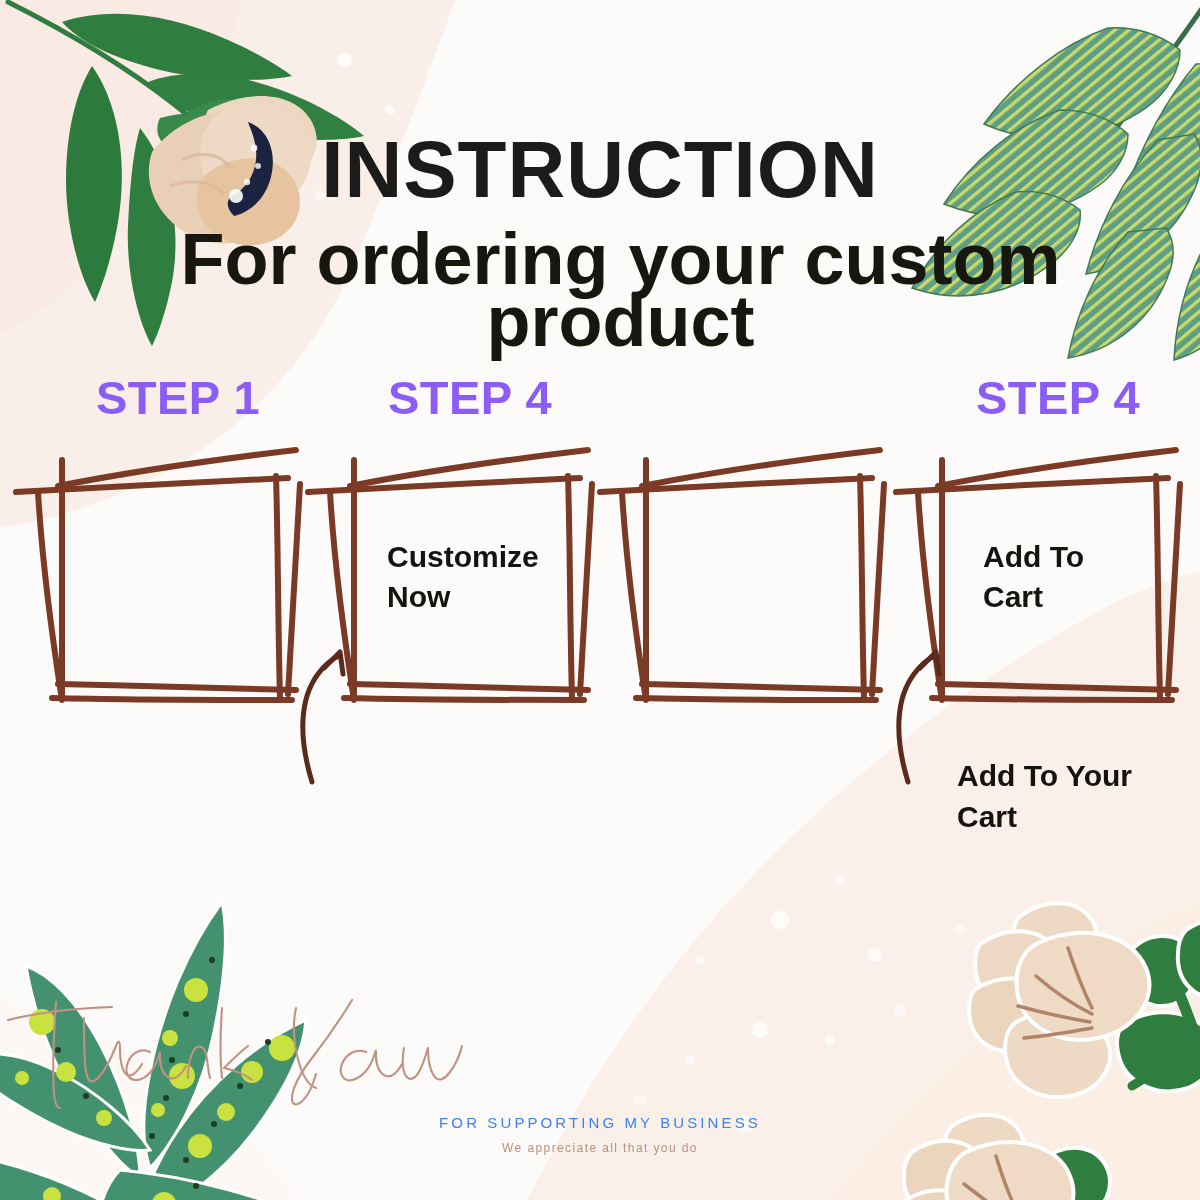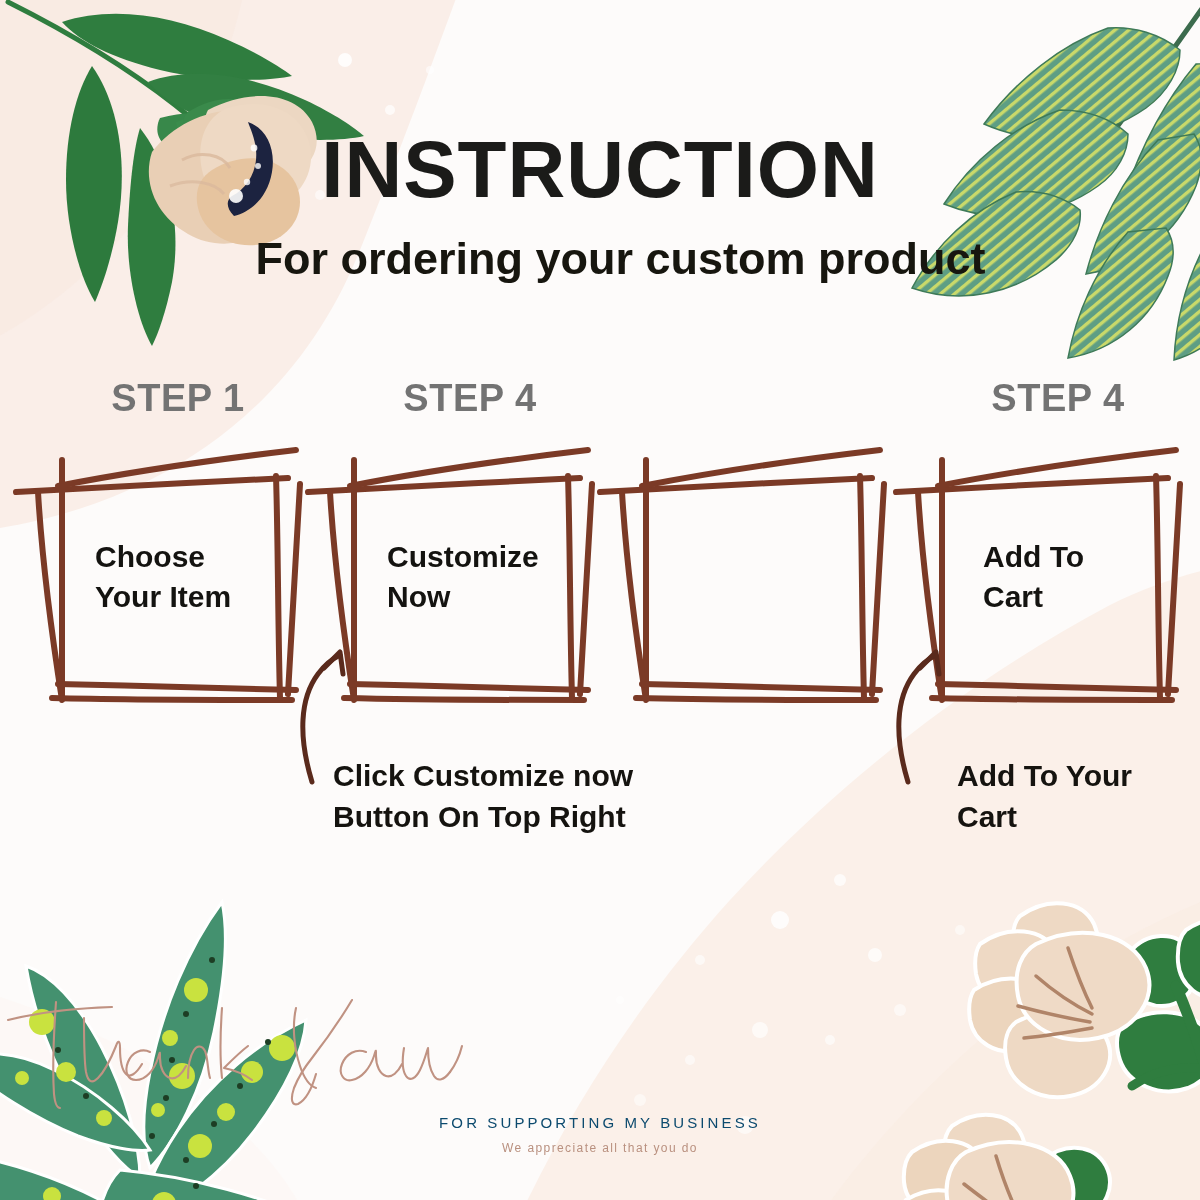--- a/index.html
+++ b/index.html
@@ -22,40 +22,40 @@
     text-align:center;
     font-size:80px;line-height:84px;
     font-weight:700;
     letter-spacing:1px;
     color:#1b1b19;
     font-family:"Liberation Sans", sans-serif;
   }
   .subtitle{
     position:absolute;left:0;right:0;top:228px;
     text-align:center;
-    font-size:45px;line-height:62px;
+    font-size:72px;line-height:62px;
     font-weight:700;
     color:#17160f;
     font-family:"Liberation Sans", sans-serif;
     padding-left:41px;
   }
 
   
   .steps{
     position:absolute;left:0;top:375px;width:1200px;height:340px;
   }
   .step{
     position:absolute;top:0;width:290px;height:340px;
   }
   .step-label{
     position:absolute;left:0;right:0;top:0;
     text-align:center;
-    font-size:38px;line-height:46px;
-    font-weight:700;
-    color:#737373;
+    font-size:47px;line-height:46px;
+    font-weight:700;
+    color:#8b5cf6;
     letter-spacing:0.5px;
   }
   .step-box{
     position:absolute;left:22px;top:86px;
     width:250px;height:232px;
   }
   .step-text{
     position:absolute;
     left:40px;right:28px;
     top:50%;
@@ -87,21 +87,21 @@
     z-index:3;
   }
   .ty-script{
     display:block;
     height:120px;
   }
   .ty-line1{
     font-size:15px;
     letter-spacing:3.1px;
     font-weight:400;
-    color:#0c4a6e;
+    color:#3b82f6;
     margin-top:4px;
     font-family:"Liberation Sans", sans-serif;
   }
   .ty-line2{
     font-size:12px;
     letter-spacing:1.4px;
     font-weight:400;
     color:#b9907f;
     margin-top:10px;
     font-family:"Liberation Sans", sans-serif;
@@ -330,46 +330,40 @@
 
   <div class="content">
 
     <div class="title">INSTRUCTION</div>
     <div class="subtitle">For ordering your custom product</div>
 
     <div class="steps">
 
       <div class="step" style="left:33px;">
         <div class="step-label">STEP 1</div>
-        <div class="step-box">
-          <div class="step-text">Choose
-Your Item</div>
-        </div>
       </div>
 
       <div class="step" style="left:325px;">
         <div class="step-label">STEP 4</div>
         <div class="step-box">
           <div class="step-text">Customize
 Now</div>
         </div>
       </div>
 
 
       <div class="step" style="left:913px;">
         <div class="step-label">STEP 4</div>
         <div class="step-box">
           <div class="step-text" style="left:48px;">Add To
 Cart</div>
         </div>
       </div>
     </div>
 
-    <div class="caption" id="caption-2">Click Customize now
-Button On Top Right</div>
     <div class="caption" id="caption-4">Add To Your
 Cart</div>
 
     <div class="thankyou">
       <svg class="ty-script" width="470" height="120" viewBox="0 0 470 120">
         <g fill="none" stroke="#c09282" stroke-width="2.1" stroke-linecap="round" stroke-linejoin="round">
 
           <path d="M 8 30 C 40 22 78 18 112 17"></path>
           <path d="M 56 12 C 54 40 52 74 54 104 C 55 114 57 118 60 118"></path>
           <path d="M 84 28 C 84 52 84 70 86 82 C 88 92 92 94 98 88 C 106 80 112 66 116 56 C 118 50 120 50 120 58 C 120 70 122 80 126 84 C 130 88 136 84 142 74"></path>

